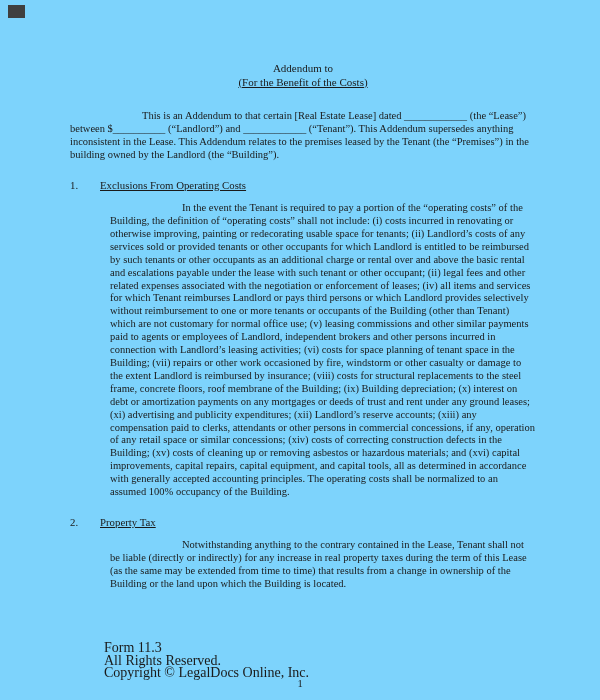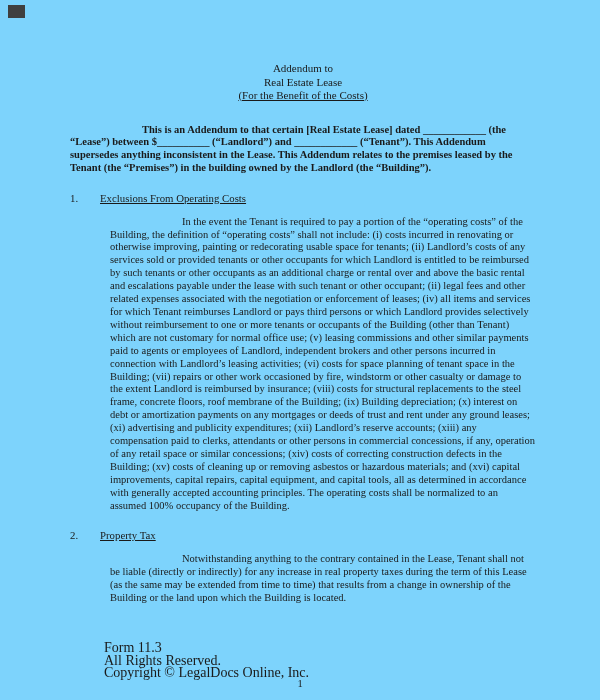--- a/index.html
+++ b/index.html
@@ -40,21 +40,20 @@
     text-decoration: underline;
   }
   .body-text {
     font-size: 10.5px;
     line-height: 12.9px;
     text-align: left;
   }
   .intro {
     margin-top: 21px;
     text-indent: 72px;
-    font-weight: bold;
   }
   .section-heading {
     margin-top: 17px;
     margin-bottom: 6px;
     font-size: 10.8px;
     line-height: 13px;
     white-space: nowrap;
   }
   .sec-num {
     display: inline-block;
@@ -89,21 +88,20 @@
 <body>
 
 <div class="page">
 
   <div class="corner-artifact"></div>
 
   <div class="content">
 
     <div class="title-block">
       <div>Addendum to</div>
-      <div>Real Estate Lease</div>
       <div class="title-underline">(For the Benefit of the Costs)</div>
     </div>
 
     <p class="body-text intro">This is an Addendum to that certain [Real Estate Lease] dated ____________ (the “Lease”) between $__________ (“Landlord”) and ____________ (“Tenant”).  This Addendum supersedes anything inconsistent in the Lease.  This Addendum relates to the premises leased by the Tenant (the “Premises”) in the building owned by the Landlord (the “Building”).</p>
 
     <div class="section-heading">
       <span class="sec-num">1.</span><span class="sec-title">Exclusions From Operating Costs</span>
     </div>
     <p class="body-text section-body">In the event the Tenant is required to pay a portion of the “operating costs” of the Building, the definition of “operating costs” shall not include:  (i) costs incurred in renovating or otherwise improving, painting or redecorating usable space for tenants; (ii) Landlord’s costs of any services sold or provided tenants or other occupants for which Landlord is entitled to be reimbursed by such tenants or other occupants as an additional charge or rental over and above the basic rental and escalations payable under the lease with such tenant or other occupant; (ii) legal fees and other related expenses associated with the negotiation or enforcement of leases; (iv) all items and services for which Tenant reimburses Landlord or pays third persons or which Landlord provides selectively without reimbursement to one or more tenants or occupants of the Building (other than Tenant) which are not customary for normal office use; (v) leasing commissions and other similar payments paid to agents or employees of Landlord, independent brokers and other persons incurred in connection with Landlord’s leasing activities; (vi) costs for space planning of tenant space in the Building; (vii) repairs or other work occasioned by fire, windstorm or other casualty or damage to the extent Landlord is reimbursed by insurance; (viii) costs for structural replacements to the steel frame, concrete floors, roof membrane of the Building; (ix) Building depreciation; (x) interest on debt or amortization payments on any mortgages or deeds of trust and rent under any ground leases; (xi) advertising and publicity expenditures; (xii) Landlord’s reserve accounts; (xiii) any compensation paid to clerks, attendants or other persons in commercial concessions, if any, operation of any retail space or similar concessions; (xiv) costs of correcting construction defects in the Building; (xv) costs of cleaning up or removing asbestos or hazardous materials; and (xvi) capital improvements, capital repairs, capital equipment, and capital tools, all as determined in accordance with generally accepted accounting principles.  The operating costs shall be normalized to an assumed 100% occupancy of the Building.</p>
 

